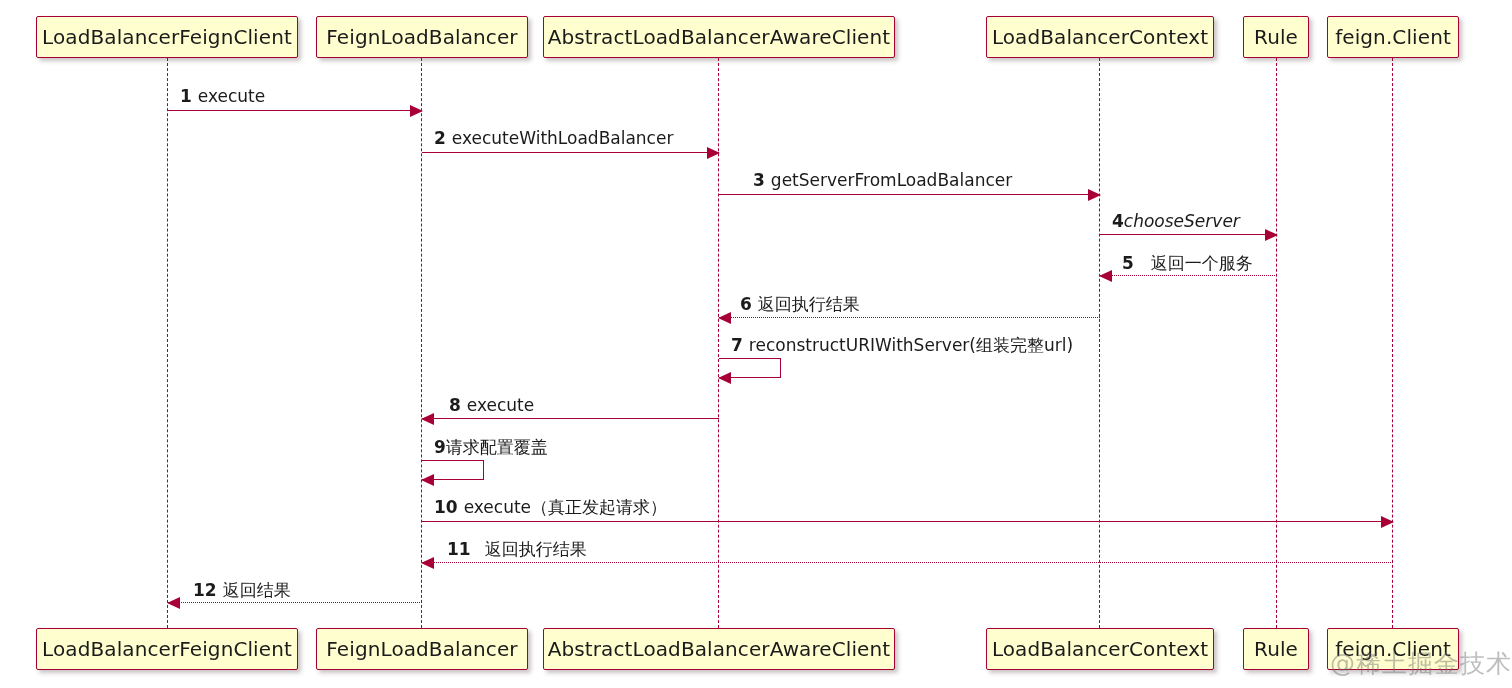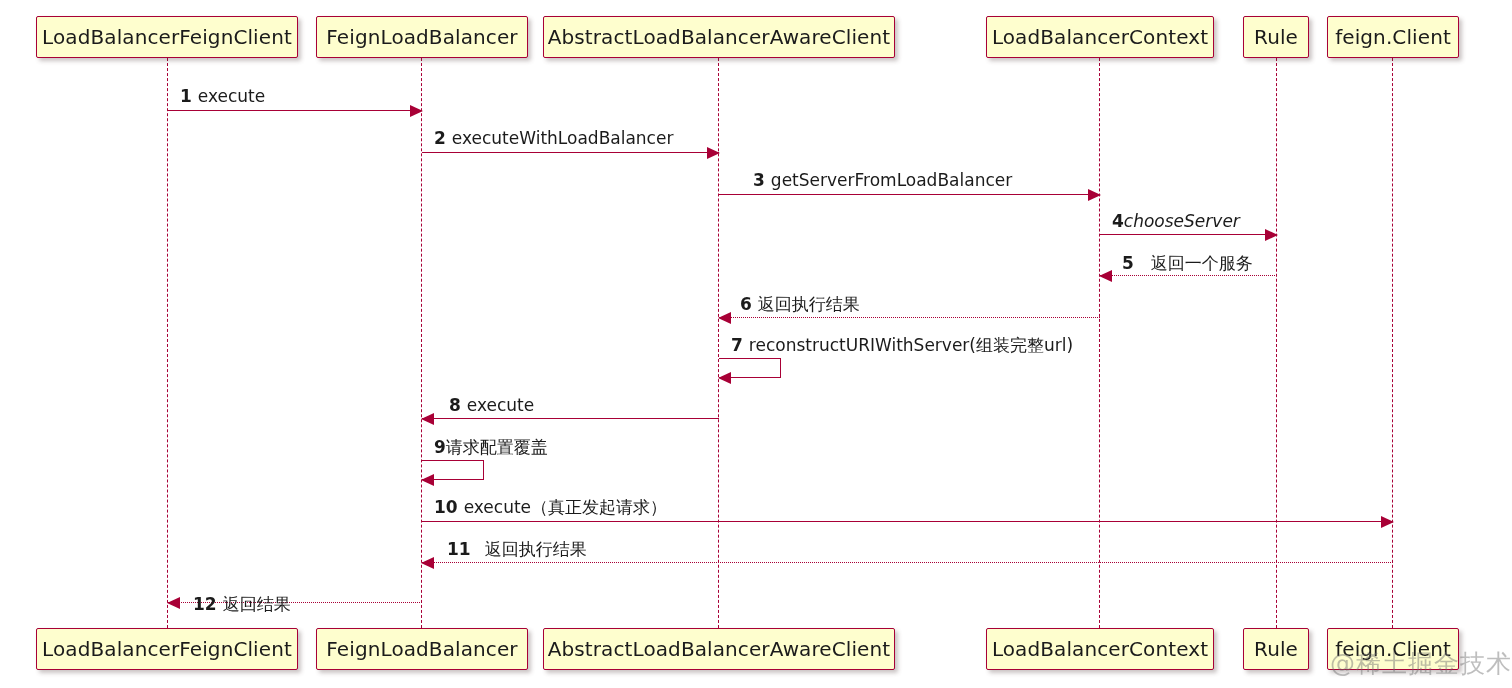--- a/index.html
+++ b/index.html
@@ -158,15 +158,15 @@
     <div class="arrow-head left" style="left: 421px; top: 474px;"></div>
     <div class="msg-label" style="left: 434px; top: 439px;"><b>9</b><span style="">请求配置覆盖</span></div>
     <div class="msg-line" style="left: 422px; top: 521px; width: 971px;"></div>
     <div class="arrow-head right" style="top: 516px; left: 1381px;"></div>
     <div class="msg-label" style="left: 434px; top: 499px;"><b>10</b><span style="margin-left: 6px;">execute（真正发起请求）</span></div>
     <div class="msg-line ret" style="left: 422px; top: 562px; width: 971px;"></div>
     <div class="arrow-head left" style="top: 557px; left: 421px;"></div>
     <div class="msg-label" style="left: 447px; top: 541px;"><b>11</b><span style="margin-left: 14px;">返回执行结果</span></div>
     <div class="msg-line ret" style="left: 168px; top: 602px; width: 254px;"></div>
     <div class="arrow-head left" style="top: 597px; left: 167px;"></div>
-    <div class="msg-label" style="left: 193px; top: 596px;"><b>12</b><span style="margin-left: 6px;">返回结果</span></div>
+    <div class="msg-label" style="left: 193px; top: 582px;"><b>12</b><span style="margin-left: 6px;">返回结果</span></div>
     <div class="watermark" style="left: 1330px; top: 647px;">@稀土掘金技术社区</div>
   </div>
 
 </body></html>

